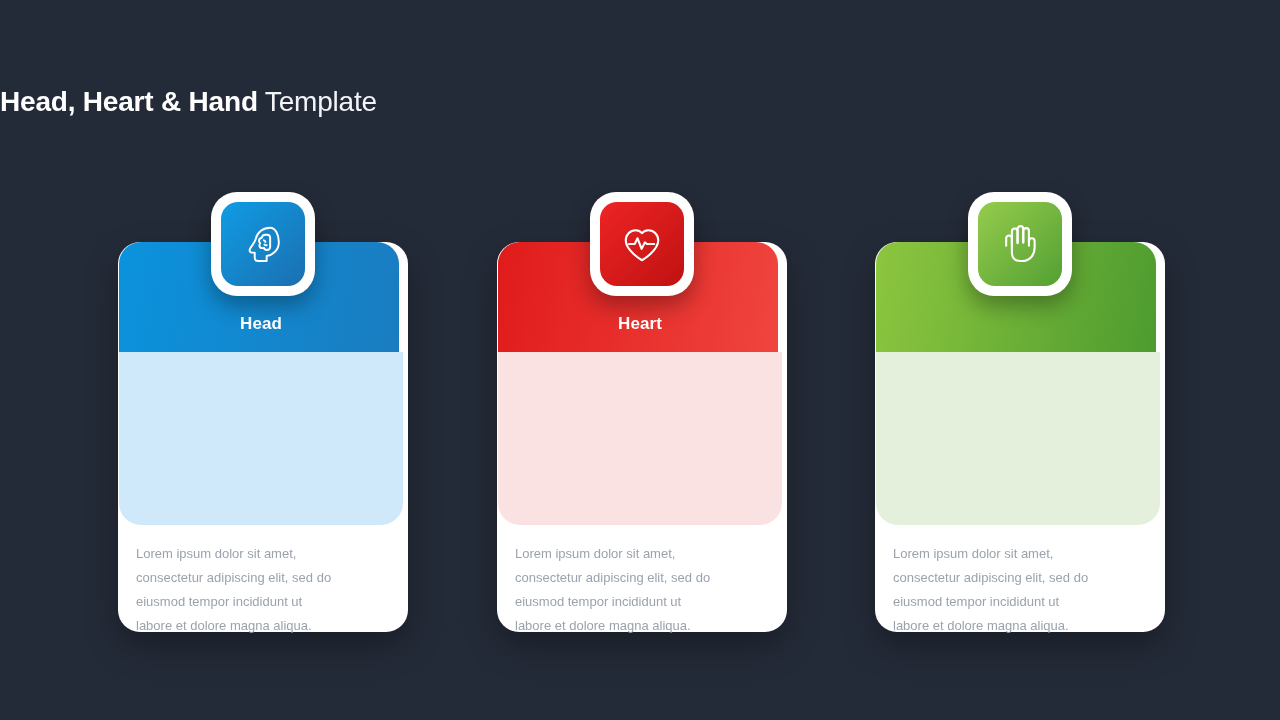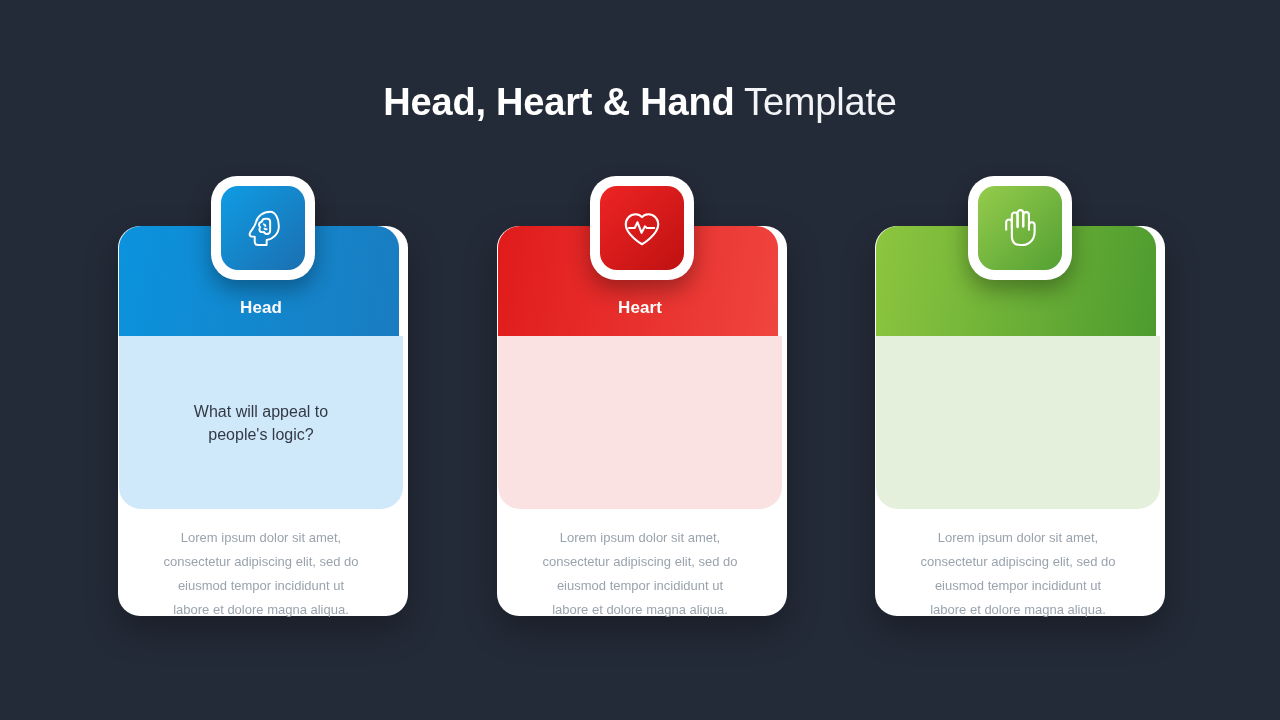--- a/index.html
+++ b/index.html
@@ -14,39 +14,39 @@
   .slide {
     position:relative;
     width:1280px; height:720px;
     background:#242b38;
   }
 
   
   .title {
     position:absolute;
     top:78px; left:0; width:1280px;
-    text-align:center;
-    font-size:38px;
+    text-align:left;
+    font-size:28px;
     line-height:48px;
     color:#ffffff;
     letter-spacing:-0.2px;
     white-space:nowrap;
   }
   .title .strong { font-weight:700; }
   .title .light  { font-weight:400; color:#f2f4f7; }
 
   
   .cards {
     position:absolute;
     top:186px; left:0; width:1280px; height:460px;
   }
 
   .card {
     position:absolute;
-    top:40px;
+    top:56px;
     width:290px;
     height:390px;
   }
   .card.c0 { left:118px; }
   .card.c1 { left:497px;padding-left:8px; }
   .card.c2 { left:875px; }
 
   
   .sheet {
     position:absolute;
@@ -131,21 +131,21 @@
     line-height:23px;
     color:#333a44;
     white-space:pre-line;
     z-index:4;
   }
 
   .body-copy {
     position:absolute;
     top:300px; left:0; width:286px;
     padding:0 18px;
-    text-align:center;
+    text-align:left;
     font-size:13px;
     line-height:24px;
     color:#9aa3ad;
     white-space:pre-line;
     z-index:4;
   }
 </style>
 </head>
 <body>
 
@@ -166,22 +166,20 @@
         <div class="badge">
           <svg viewBox="0 0 64 64" fill="none" stroke="#ffffff" stroke-width="2.4" stroke-linecap="round" stroke-linejoin="round">
             <path d="M41 12c-9 0-16 5.5-17.5 12.5C22 31 18 33.5 16 38c-1.2 2.7 0 4.6 2.6 4.6h3.2v6.2c0 2.4 1.8 4.2 4.2 4.2h10.5v-6.2c8.5-1.3 15-8.3 15-17C51.5 20 47 12 41 12z"></path>
             <path d="M35 20.5c-2.4 0-4.2 1.6-4.4 3.7-2 .2-3.5 1.8-3.5 3.8 0 1.2.6 2.3 1.5 3-.6.6-1 1.5-1 2.5 0 2 1.7 3.6 3.8 3.6.6 0 1.2-.1 1.7-.4.5 1.5 2 2.6 3.7 2.6 2.2 0 4-1.7 4-3.9v-11c0-2.2-1.8-3.9-4-3.9h-1.8z"></path>
             <path d="M33 27.5c1 .2 1.8 1 2 2M36.5 33.5c-1 .2-2 0-2.7-.7"></path>
           </svg>
         </div>
       </div>
 
       <div class="card-title">Head</div>
-      <div class="question">What will appeal to
-people's logic?</div>
       <div class="body-copy">Lorem ipsum dolor sit amet,
 consectetur adipiscing elit, sed do
 eiusmod tempor incididunt  ut
 labore et dolore magna aliqua.</div>
     </div>
 
     <div class="card c1">
       <div class="sheet"></div>
       <div class="head-block"></div>
       <div class="tint-block"></div>

